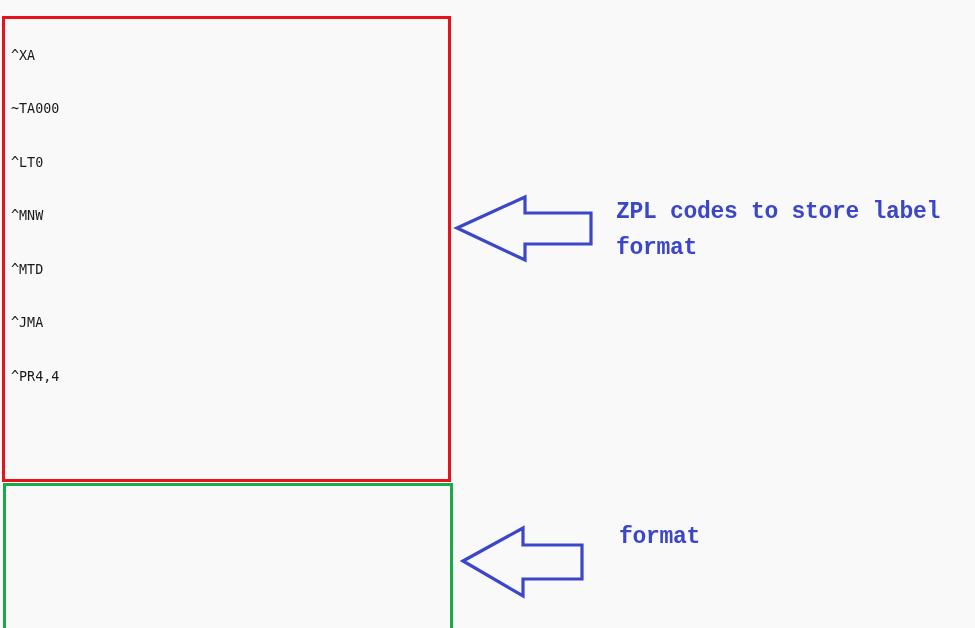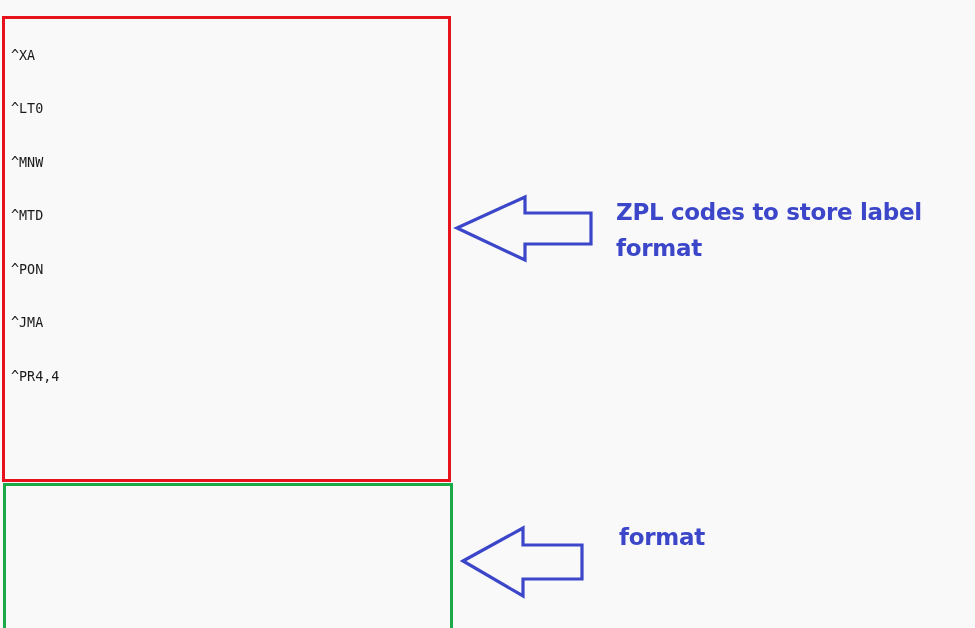--- a/index.html
+++ b/index.html
@@ -77,40 +77,41 @@
       font-family: "DejaVu Sans", sans-serif;
       font-weight: bold;
       font-size: 23px;
       line-height: 36px;
       color: #3b46c9;
       letter-spacing: -0.3px;
     }
     .annotation span {
       display: block;
       white-space: nowrap;
+      font-family: Liberation Mono, monospace;
     }
     .annotation-store {
       left: 616px;
       top: 180px;
     }
     .annotation-recall {
       left: 619px;
       top: 505px;
     }
   </style>
 </head>
 <body>
 
 <div class="code-area">
   <ul class="code-lines">
     <li>^XA</li>
+    <li>~TA000</li>
     <li>^LT0</li>
     <li>^MNW</li>
     <li>^MTD</li>
-    <li>^PON</li>
     <li>^JMA</li>
     <li>^PR4,4</li>
     
     
     
     
     
     
     
     

